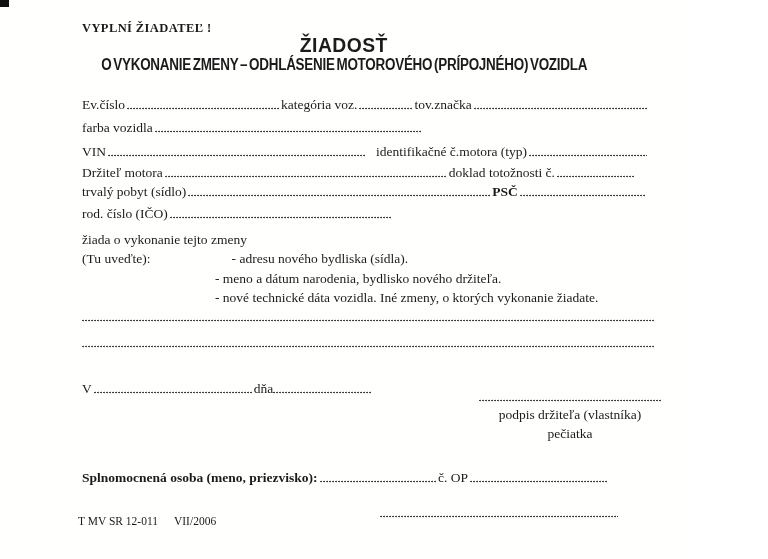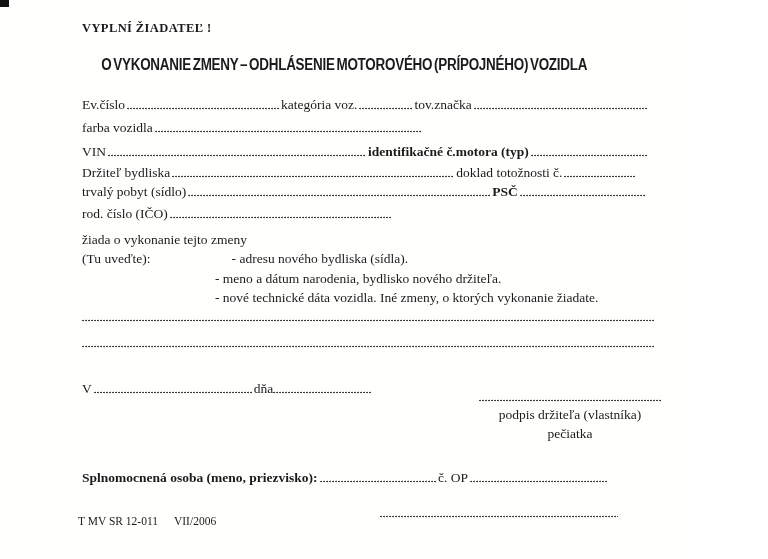--- a/index.html
+++ b/index.html
@@ -34,20 +34,23 @@
 </style>
 </head>
 <body>
 
 <div class="page">
 
   <div class="speck"></div>
 
   <div class="abs instruction">VYPLNÍ ŽIADATEĽ !</div>
 
+  <div class="abs title-wrap">
+    <span class="title">ŽIADOSŤ</span>
+  </div>
   <div class="abs subtitle-wrap">
     <span class="subtitle">O VYKONANIE ZMENY – ODHLÁSENIE MOTOROVÉHO (PRÍPOJNÉHO) VOZIDLA</span>
   </div>
 
   <div class="row" style="top:96px;">
     <span class="lbl">Ev.číslo</span>
     <span class="dots" style="width:152px;"></span>
     <span class="lbl">kategória voz.</span>
     <span class="dots" style="width:53px;"></span>
     <span class="lbl">tov.značka</span>
@@ -55,26 +58,26 @@
   </div>
 
   <div class="row" style="top:119px;text-align:center;">
     <span class="lbl">farba vozidla</span>
     <span class="dots" style="width:266px;"></span>
   </div>
 
   <div class="row" style="top:143px;">
     <span class="lbl">VIN</span>
     <span class="dots" style="width:258px;"></span>
-    <span class="lbl" style="font-weight:bold;">identifikačné č.motora (typ)</span>
+    <span class="lbl" style="margin-left:8px;">identifikačné č.motora (typ)</span>
     <span class="dots grow"></span>
   </div>
 
   <div class="row" style="top:164px;">
-    <span class="lbl">Držiteľ bydliska</span>
+    <span class="lbl">Držiteľ motora</span>
     <span class="dots" style="width:282px;"></span>
     <span class="lbl">doklad totožnosti č.</span>
     <span class="dots grow" style="margin-right:14px;"></span>
   </div>
 
   <div class="row" style="top:183px;">
     <span class="lbl">trvalý pobyt (sídlo)</span>
     <span class="dots" style="width:302px;"></span>
     <span class="lbl b">PSČ</span>
     <span class="dots grow" style="margin-right:4px;"></span>

